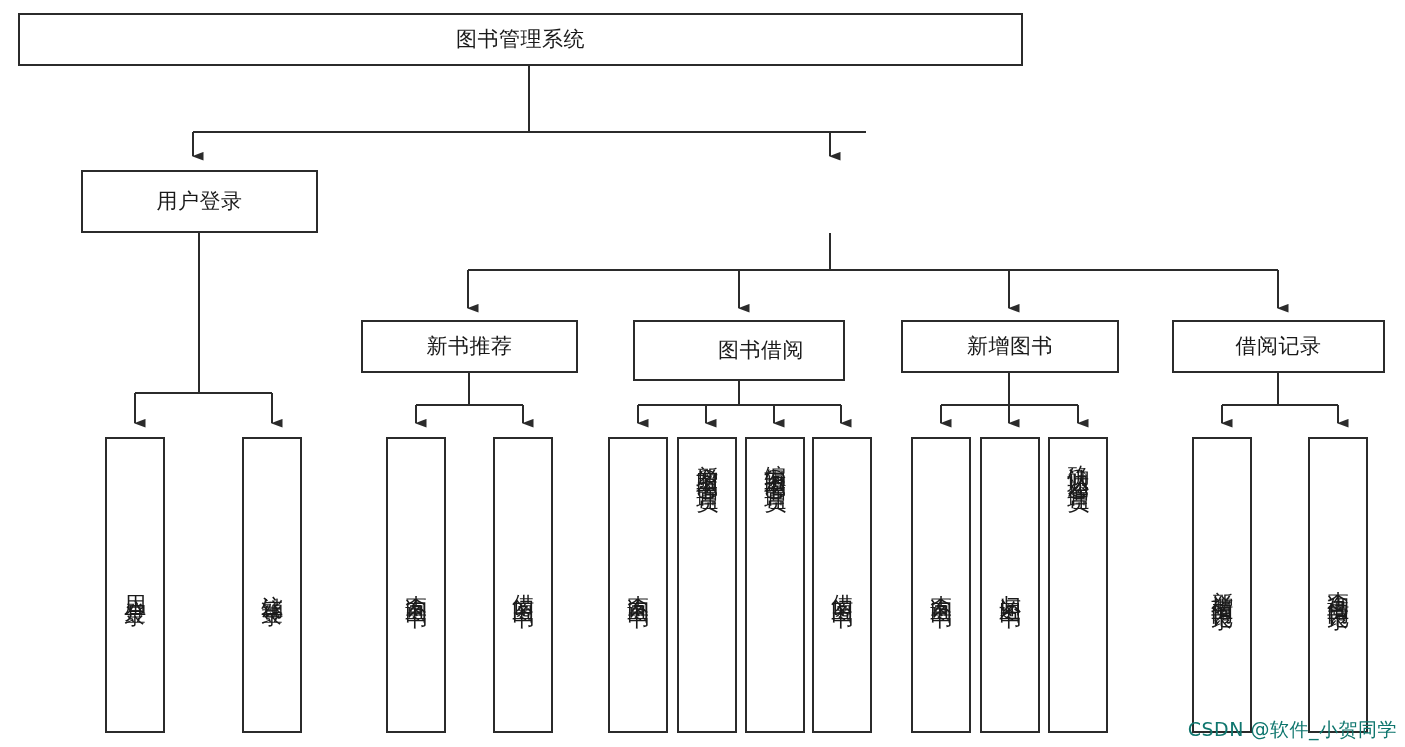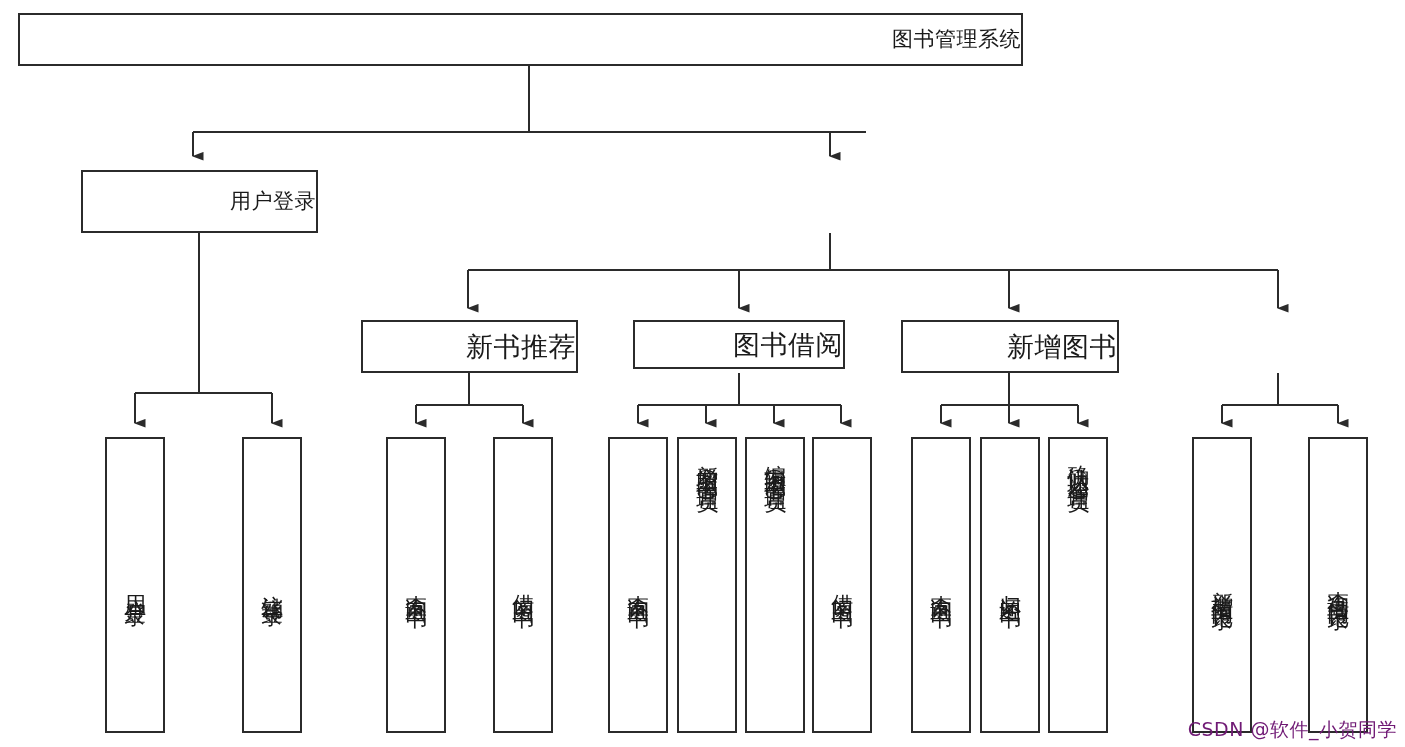--- a/index.html
+++ b/index.html
@@ -22,34 +22,34 @@
     left: 0;
     top: 0;
   }
   .node-box {
     position: absolute;
     box-sizing: border-box;
     background: #ffffff;
     border: 2.2px solid #2b2b2b;
     display: flex;
     align-items: center;
-    justify-content: flex-end;
+    justify-content: center;
     overflow: hidden;
   }
   .node-label {
     color: #1a1a1a;
     font-size: 21px;
     line-height: 1.08;
     letter-spacing: 0.5px;
     white-space: nowrap;
     text-align: center;
   }
   .node-box.root .node-label { font-size: 21px; }
   .node-box.level2 .node-label { font-size: 21px; }
-  .node-box.level3 .node-label { font-size: 27px; }
+  .node-box.level3 .node-label { font-size: 21px; }
   
   .node-box.leaf {
     align-items: flex-start;
     justify-content: center;
     padding-top: 8px;
   }
   .node-box.leaf .node-label {
     writing-mode: vertical-rl;
     text-orientation: upright;
     font-size: 22px;
@@ -63,21 +63,21 @@
     max-height: 282px;
   }
   .node-box.leaf.centered {
     align-items: center;
     padding-top: 0;
   }
   .watermark {
     position: absolute;
     right: 8px;
     bottom: 4px;
-    color: #701a75;
+    color: #0f766e;
     font-size: 19px;
     letter-spacing: 0.5px;
     white-space: nowrap;
     pointer-events: none;
   }
 </style>
 </head>
 <body>
 
 <div id="diagram-root">
@@ -138,28 +138,31 @@
 
   <div class="node-box level2" style="left:81px; top:170px; width:237px; height:63px;">
     <span class="node-label">用户登录</span>
   </div>
 
 
   <div class="node-box level3" style="left:361px; top:320px; width:217px; height:53px;">
     <span class="node-label">新书推荐</span>
   </div>
 
-  <div class="node-box level3" style="left:633px; top:320px; width:212px; height:49px;padding-left:44px;">
+  <div class="node-box level3" style="left:633px; top:320px; width:212px; height:61px;padding-left:44px;">
     <span class="node-label">图书借阅</span>
   </div>
 
   <div class="node-box level3" style="left:901px; top:320px; width:218px; height:53px;">
     <span class="node-label">新增图书</span>
   </div>
 
+  <div class="node-box level3" style="left:1172px; top:320px; width:213px; height:53px;">
+    <span class="node-label">借阅记录</span>
+  </div>
 
   <div class="node-box leaf centered" style="left:105px; top:437px; width:60px; height:296px;">
     <span class="node-label">用户登录</span>
   </div>
 
   <div class="node-box leaf centered" style="left:242px; top:437px; width:60px; height:296px;">
     <span class="node-label">注销登录</span>
   </div>
 
   <div class="node-box leaf centered" style="left:386px; top:437px; width:60px; height:296px;">

